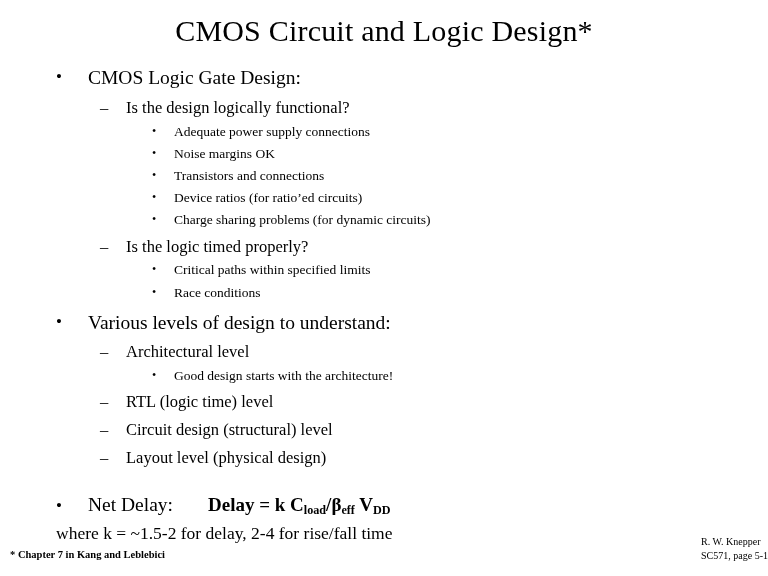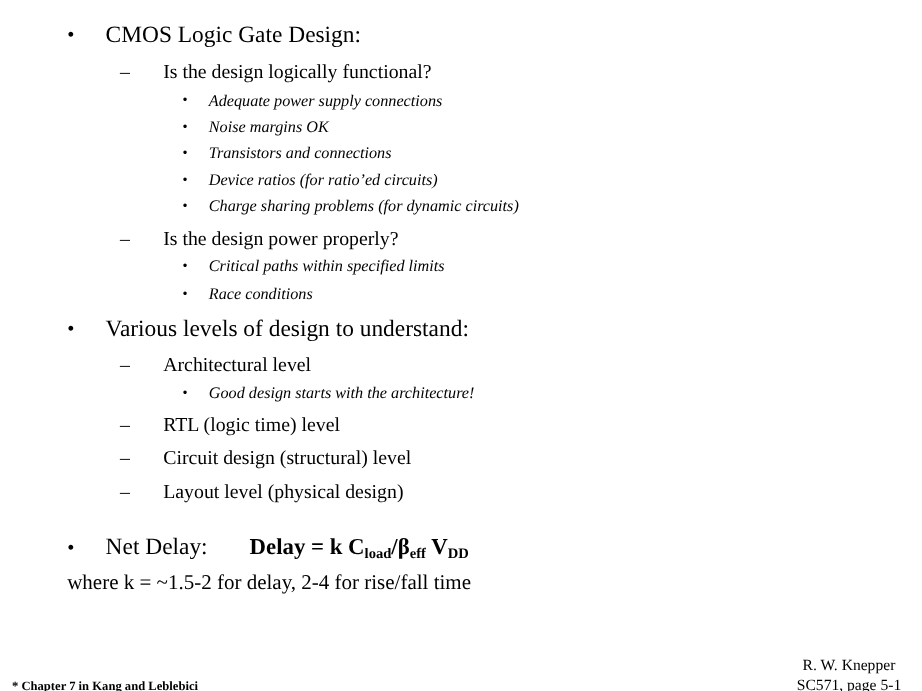--- a/index.html
+++ b/index.html
@@ -56,37 +56,37 @@
     align-items: flex-start;
     font-size: 16.5px;
     margin-top: 8px;
     margin-left: 44px;
     line-height: 1.2;
   }
   .l2 .bullet {
     width: 26px;
     flex: 0 0 26px;
   }
-  .l2 .txt { flex: 1; margin-left: 10px; }
+  .l2 .txt { flex: 1; }
 
   
   .l3 {
     display: flex;
     align-items: flex-start;
     font-size: 13.5px;
     margin-top: 6px;
     margin-left: 96px;
     line-height: 1.2;
   }
   .l3 .bullet {
     width: 22px;
     flex: 0 0 22px;
     font-size: 12px;
   }
-  .l3 .txt { flex: 1; font-style: italic; }
+  .l3 .txt { flex: 1; }
 
   .netdelay-row {
     display: flex;
     align-items: baseline;
     font-size: 19.5px;
     margin-top: 14px;
   }
   .netdelay-row .bullet {
     width: 32px;
     flex: 0 0 32px;
@@ -111,32 +111,33 @@
   .footer-left {
     position: absolute;
     left: 10px;
     bottom: 14px;
     font-size: 10.5px;
     line-height: 1.35;
     font-weight: bold;
   }
   .footer-right {
     position: absolute;
-    right: 17px;
+    right: 0;
     bottom: 14px;
-    font-size: 13px;
+    font-size: 10px;
     line-height: 1.35;
-    text-align: center;
+    text-align: left;
   }
 </style>
 </head>
 <body>
 
 <div class="slide">
 
+  <h1 class="slide-title">CMOS Circuit and Logic Design*</h1>
 
   <div class="body">
 
     <div class="l1">
       <span class="bullet">•</span>
       <span class="txt">CMOS Logic Gate Design:</span>
     </div>
 
     <div class="l2">
       <span class="bullet">–</span>
@@ -159,21 +160,21 @@
       <span class="bullet">•</span>
       <span class="txt">Device ratios (for ratio’ed circuits)</span>
     </div>
     <div class="l3">
       <span class="bullet">•</span>
       <span class="txt">Charge sharing problems (for dynamic circuits)</span>
     </div>
 
     <div class="l2">
       <span class="bullet">–</span>
-      <span class="txt">Is the design power properly?</span>
+      <span class="txt">Is the logic timed properly?</span>
     </div>
 
     <div class="l3">
       <span class="bullet">•</span>
       <span class="txt">Critical paths within specified limits</span>
     </div>
     <div class="l3">
       <span class="bullet">•</span>
       <span class="txt">Race conditions</span>
     </div>

